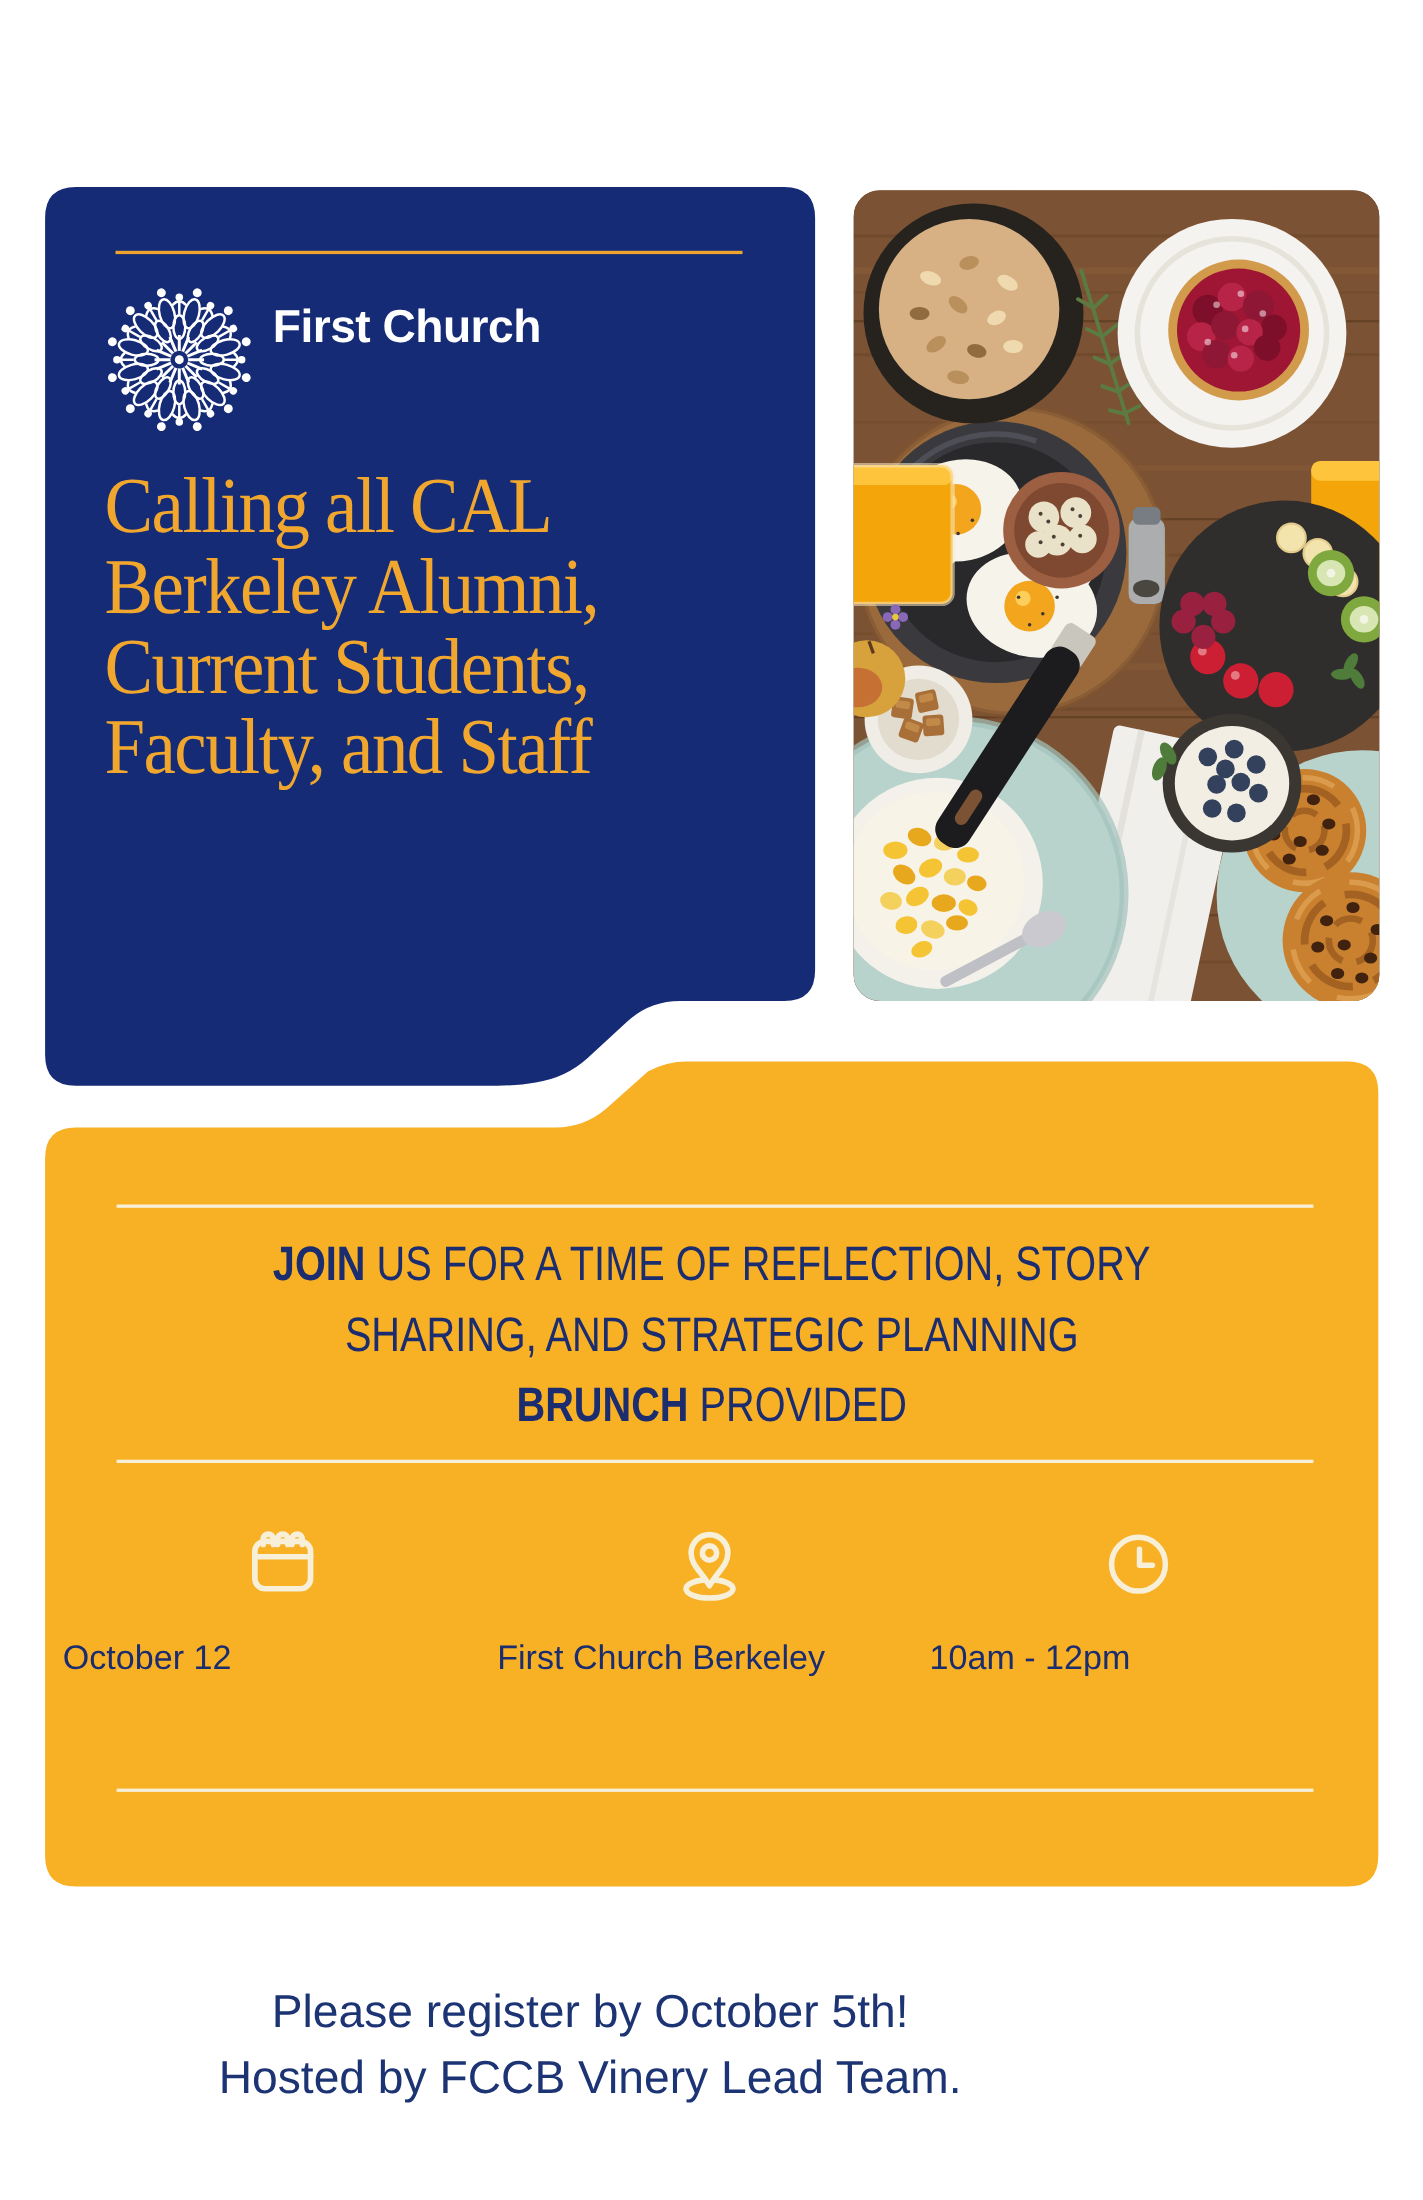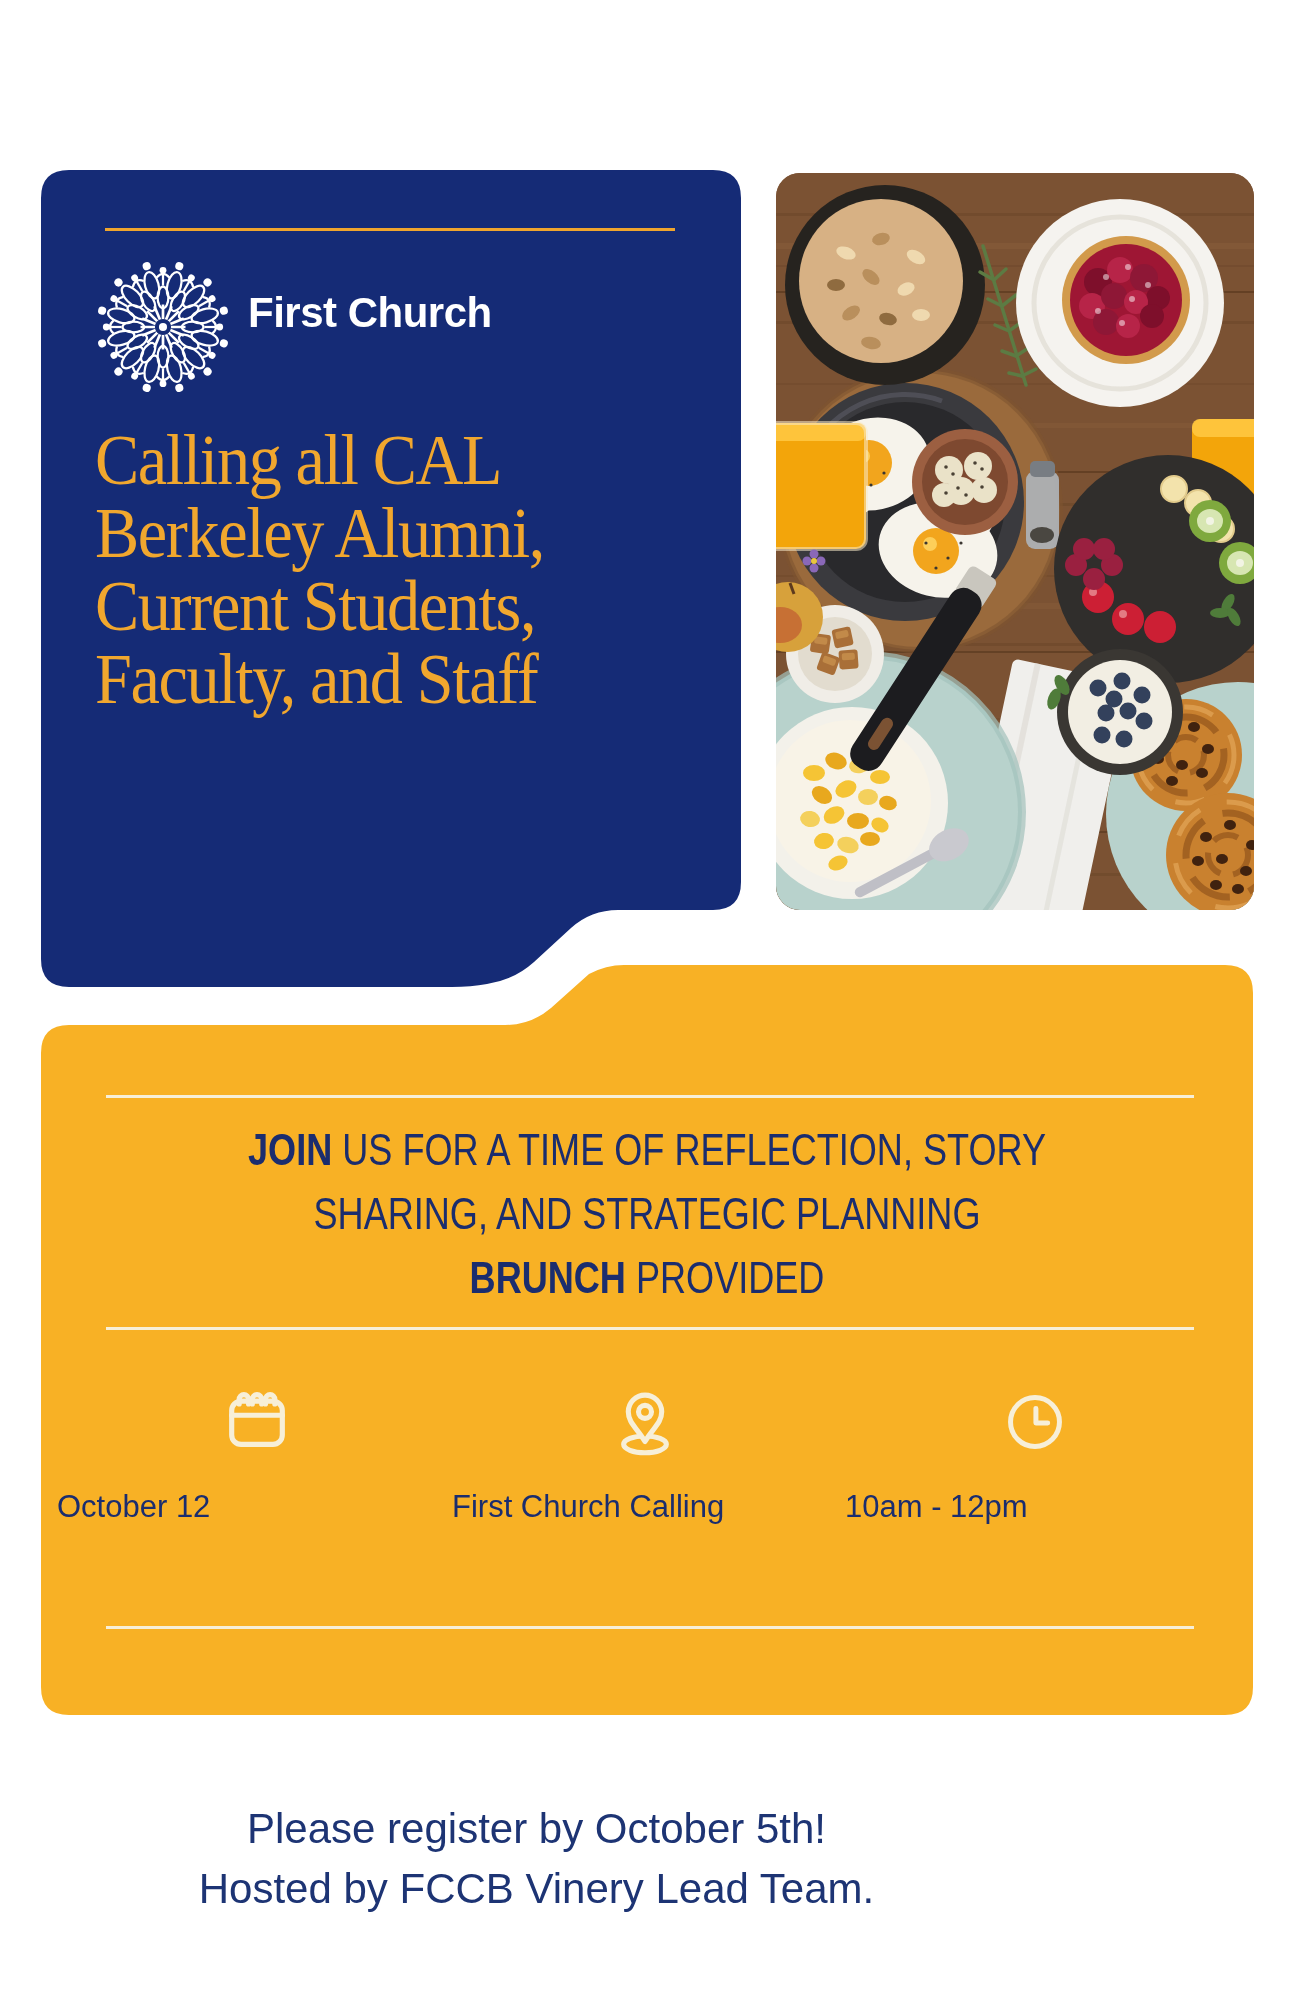--- a/index.html
+++ b/index.html
@@ -23,21 +23,21 @@
   .shape-layer{position:absolute;left:0;top:0;width:1294px;height:2000px;}
   .blue-card-path{fill:var(--navy);}
   .yellow-card-path{fill:var(--gold-card);}
 
   
   .gold-line{position:absolute;left:105px;top:228px;width:570px;height:3px;background:var(--gold-line);}
   .logo-svg{position:absolute;left:91px;top:255px;}
   .logo-white{stroke:#fff;fill:none;stroke-width:2.5;}
   .logo-fill{fill:#fff;stroke:none;}
   .org-name{
-    position:absolute;left:248px;top:292px;color:#FFFFFF;font-weight:bold;
+    position:absolute;left:248px;top:276px;color:#FFFFFF;font-weight:bold;
     font-size:42px;line-height:42px;letter-spacing:-0.5px;
   }
   .headline{
     position:absolute;left:95px;top:424px;color:var(--gold-accent);
     font-family:"Liberation Serif",serif;font-size:72px;line-height:73px;
     letter-spacing:-1.5px;transform:scaleX(0.92);transform-origin:0 0;white-space:nowrap;
   }
 
   
   .photo{
@@ -453,21 +453,21 @@
 
   <svg class="icon" style="left:1006px;top:1392px" width="58" height="60" viewBox="0 0 64 66" aria-hidden="true">
     <circle class="st" cx="32" cy="33" r="27"></circle>
     <path class="st" d="M33 18 V34 H46"></path>
   </svg>
 
   <div class="detail-label" style="left:57px">
     <div>October 12</div>
   </div>
   <div class="detail-label" style="left:452px">
-    <div>First Church Calling</div>
+    <div>First Church Berkeley</div>
   </div>
   <div class="detail-label" style="left:845px">
     <div>10am - 12pm</div>
   </div>
 
   <div class="divider" style="top:1626px"></div>
 
   <div class="footer">
     <div>Please register by October 5th!</div>
     <div>Hosted by FCCB Vinery Lead Team.</div>

